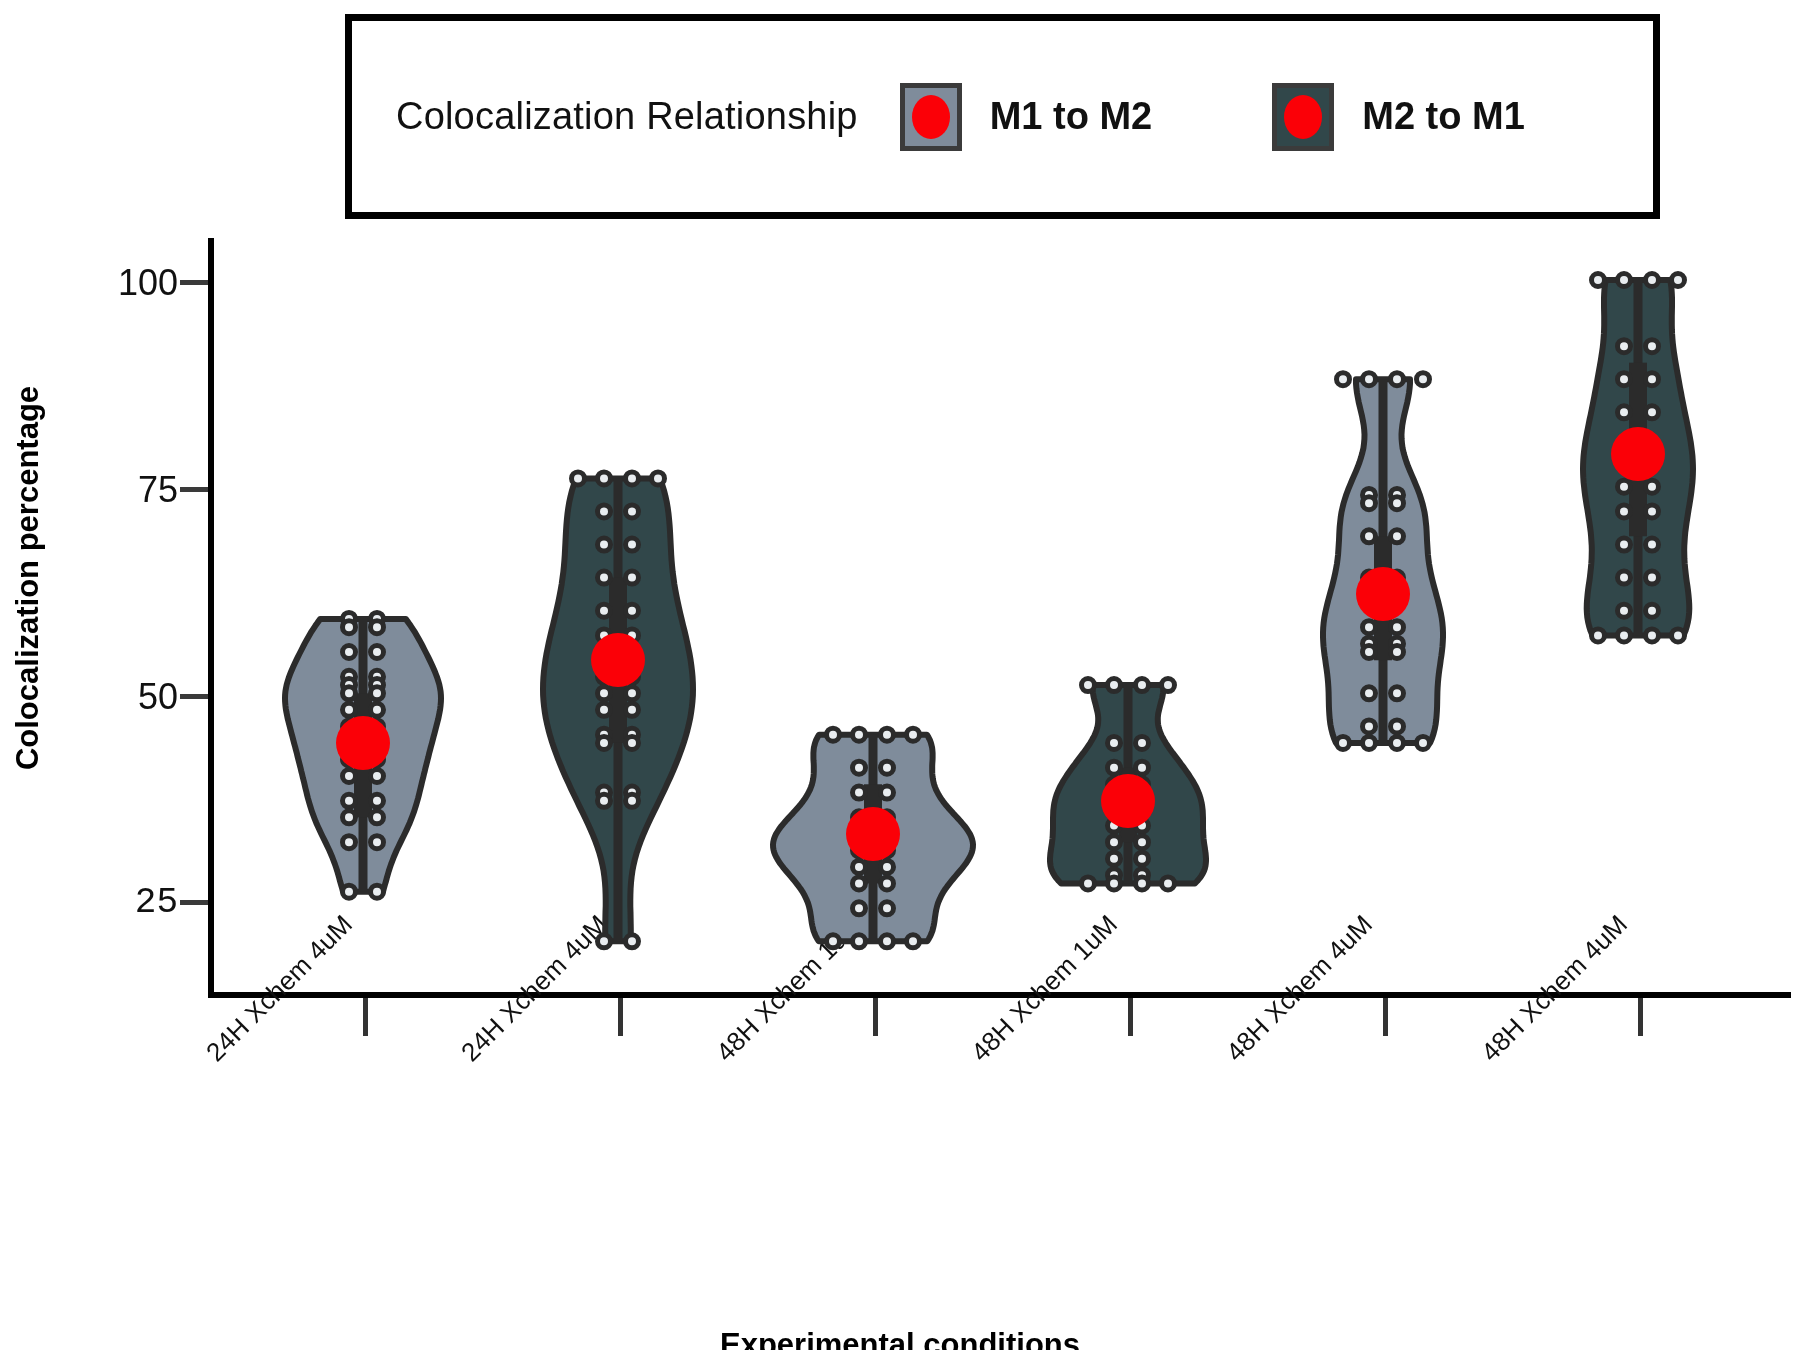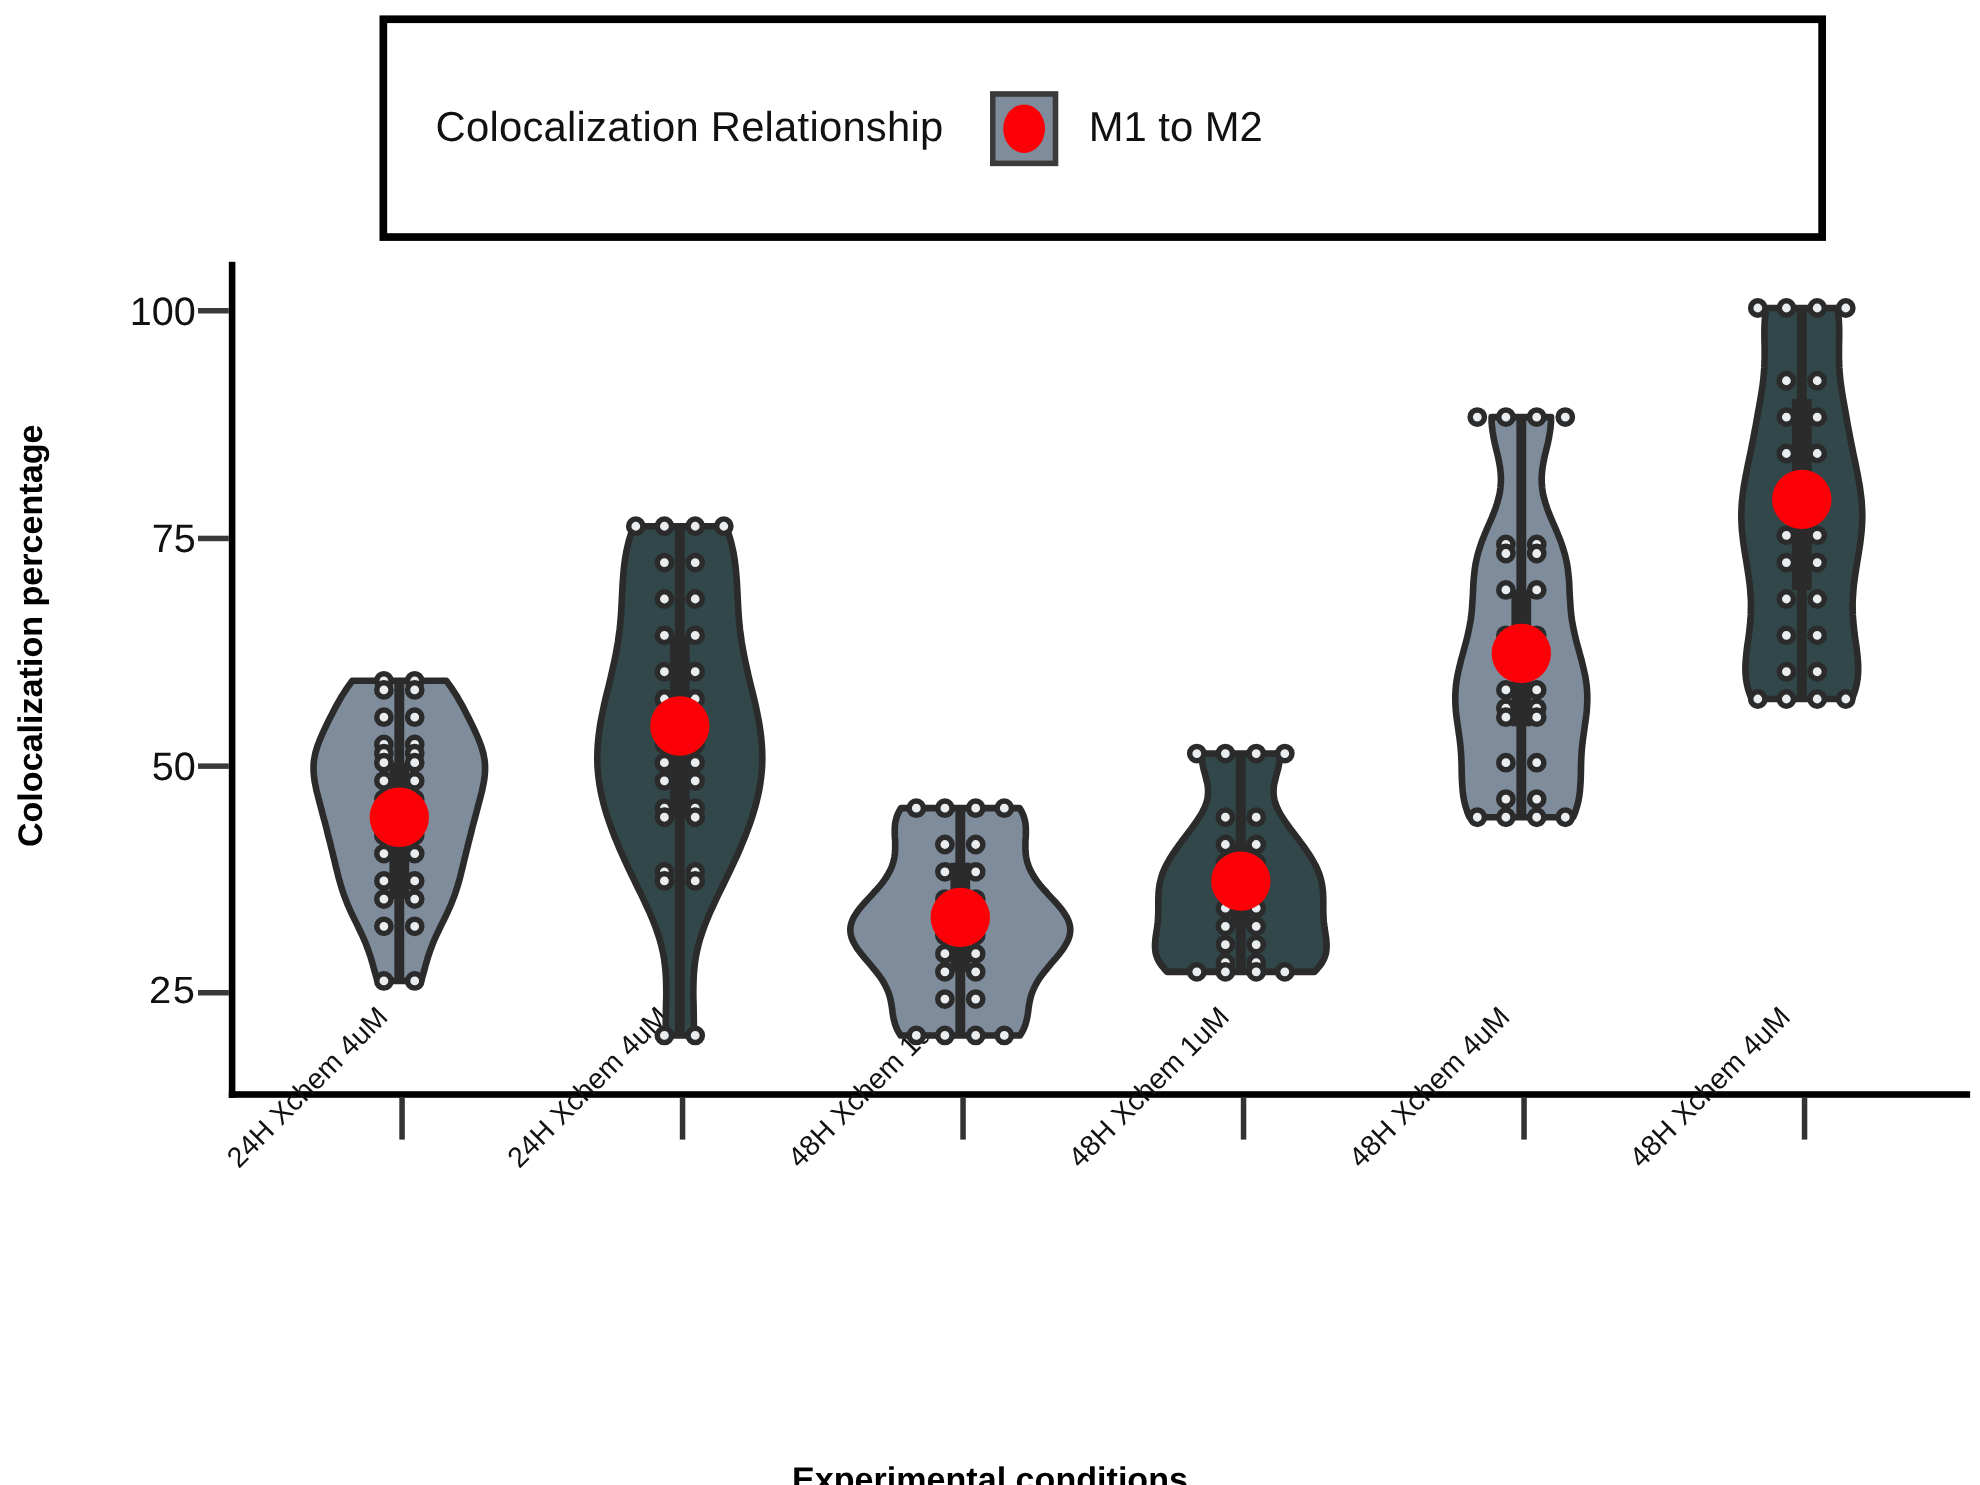--- a/index.html
+++ b/index.html
@@ -24,21 +24,21 @@
     display:flex;align-items:center;
     padding-left:44px;
     gap:0px;
   }
   .legend-title{
     font-size:38px;color:#111111;
     letter-spacing:.2px;
     white-space:nowrap;
     margin-right:42px;
   }
-  .legend-entry{display:flex;align-items:center;}
+  .legend-entry{display:flex;align-items:center;font-weight:bold;}
   .legend-key{
     width:62px;height:68px;
     border:5px solid #3b3b3b;
     box-sizing:border-box;
     display:flex;align-items:center;justify-content:center;
     position:relative;
   }
   .legend-key .dot{
     width:38px;height:44px;border-radius:50%;
     background:#fb0007;
@@ -111,20 +111,26 @@
   <div class="legend-box">
     <span class="legend-title">Colocalization Relationship</span>
 
     <span class="legend-entry">
       <span class="legend-key" style="background:#7f8c9b;">
         <span class="dot"></span>
       </span>
       <span class="legend-label">M1 to M2</span>
     </span>
 
+    <span class="legend-entry">
+      <span class="legend-key" style="background:#31474a;">
+        <span class="dot"></span>
+      </span>
+      <span class="legend-label">M2 to M1</span>
+    </span>
   </div>
 
   <div class="ylabel">Colocalization percentage</div>
   <div class="xlabel">Experimental conditions</div>
 
   <div class="axis-vert"></div>
   <div class="axis-horz"></div>
 
   <div class="ytick" style="top:280px;"></div>
   <div class="ytick-label" style="top:262px;">100</div>

